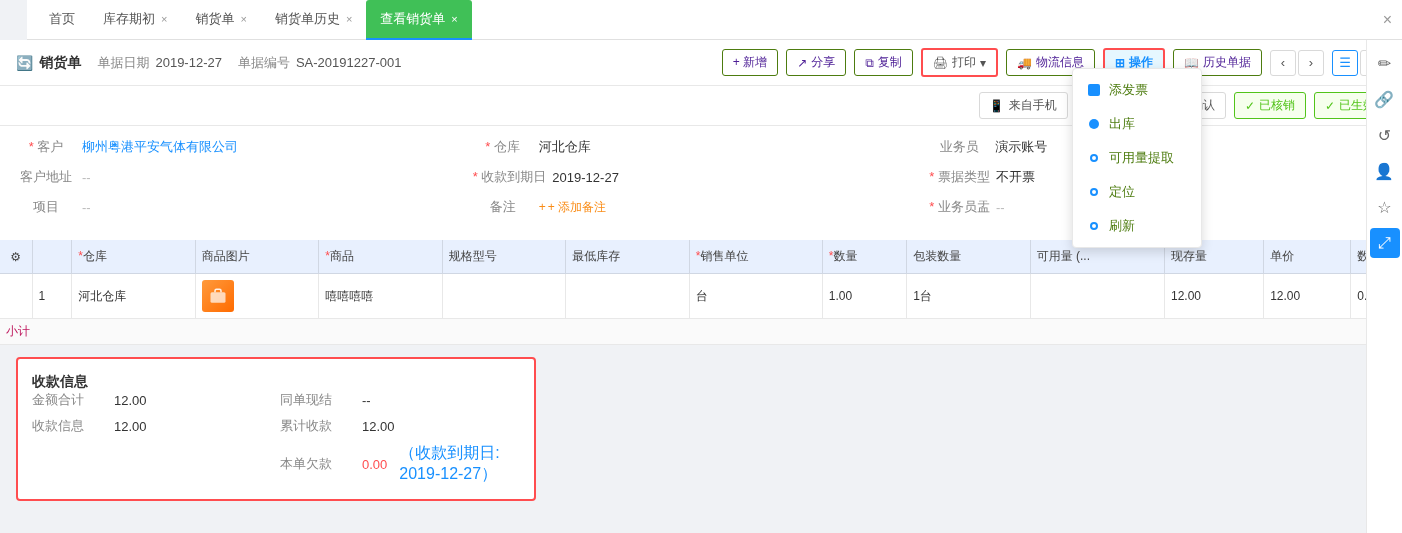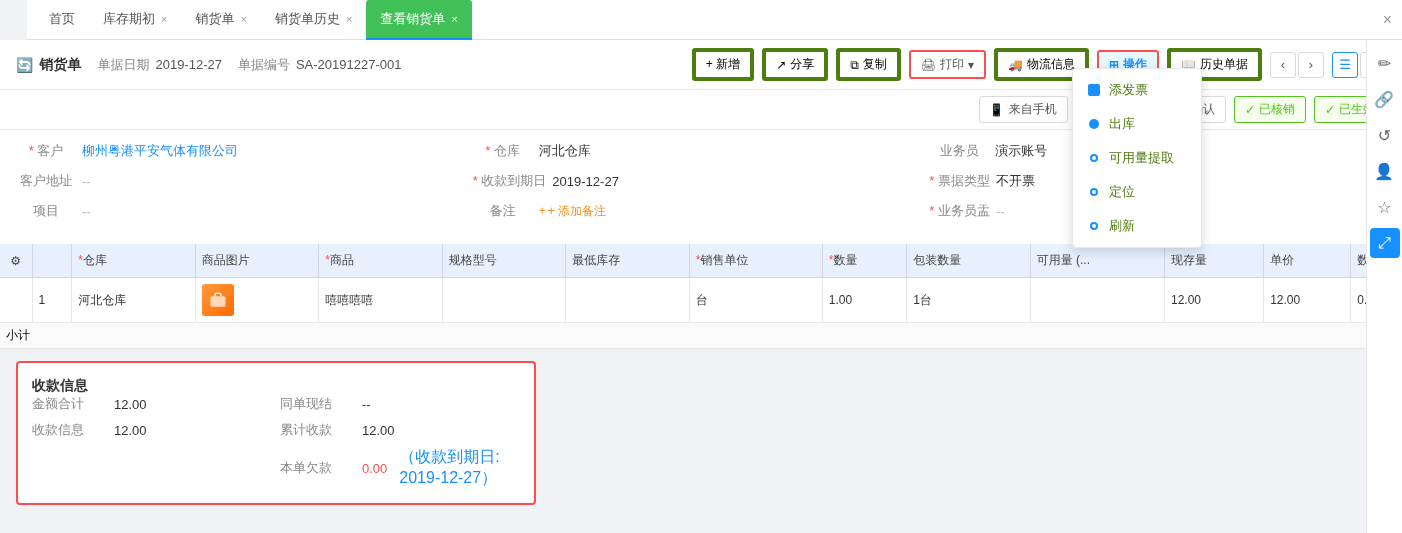--- a/index.html
+++ b/index.html
@@ -27,22 +27,22 @@
     .doc-header {
       display: flex; align-items: center; padding: 8px 16px;
       border-bottom: 1px solid #e8e8e8; gap: 16px; background: #fff;
     }
     .doc-title { display: flex; align-items: center; gap: 6px; font-weight: bold; color: #333; font-size: 14px; }
     .doc-meta { display: flex; align-items: center; gap: 6px; color: #555; font-size: 13px; }
     .doc-meta-label { color: #888; }
     .toolbar-right { margin-left: auto; display: flex; align-items: center; gap: 8px; }
     .toolbar-btn {
       display: flex; align-items: center; gap: 4px; padding: 4px 10px;
-      border: 4px solid #4d7c0f; border-radius: 3px; cursor: pointer;
-      background: #fff; font-size: 12px; color: #000000; white-space: nowrap;
+      border: 1px solid #4d7c0f; border-radius: 3px; cursor: pointer;
+      background: #fff; font-size: 12px; color: #4c1d95; white-space: nowrap;
     }
     .toolbar-btn.highlight {
       border: 2px solid #ff4d4f; color: #555;
     }
     .nav-arrows { display: flex; gap: 2px; }
     .nav-arrow { width: 26px; height: 26px; display: flex; align-items: center; justify-content: center; border: 1px solid #d9d9d9; border-radius: 3px; cursor: pointer; color: #555; }
     .view-switch { display: flex; gap: 2px; }
     .view-btn { width: 26px; height: 26px; display: flex; align-items: center; justify-content: center; border: 1px solid #d9d9d9; border-radius: 3px; cursor: pointer; }
 
     
@@ -72,21 +72,21 @@
     .add-note { color: #fa8c16; cursor: pointer; font-size: 12px; display: flex; align-items: center; gap: 2px; }
 
     
     .table-wrap { overflow-x: auto; background: #fff; }
     table { width: 100%; border-collapse: collapse; font-size: 12px; }
     thead tr { background: #e8f0fe; }
     thead th { padding: 8px 6px; text-align: left; border-bottom: 1px solid #d0d7e3; border-right: 1px solid #d0d7e3; white-space: nowrap; color: #444; font-weight: normal; }
     thead th .required-mark { color: #ff4d4f; }
     tbody tr { background: #fff; }
     tbody td { padding: 6px 6px; border-bottom: 1px solid #e8e8e8; border-right: 1px solid #e8e8e8; color: #333; }
-    .subtotal-row td { background: #fafafa; color: #000000; font-size: 12px; padding: 4px 6px; }
+    .subtotal-row td { background: #fafafa; color: #be185d; font-size: 12px; padding: 4px 6px; }
     .gear-col { width: 32px; text-align: center; }
     .product-img { width: 32px; height: 32px; background: linear-gradient(135deg, #ff9a3c, #ff6b00); border-radius: 3px; display: flex; align-items: center; justify-content: center; }
     .product-img svg { fill: rgba(255,255,255,0.8); }
 
     
     .payment-section {
       border: 2px solid #ff4d4f; margin: 12px 16px; padding: 14px; border-radius: 4px; background: #fff;
       max-width: 520px;
     }
     .payment-title { font-weight: bold; font-size: 14px; margin-bottom: 0; }

